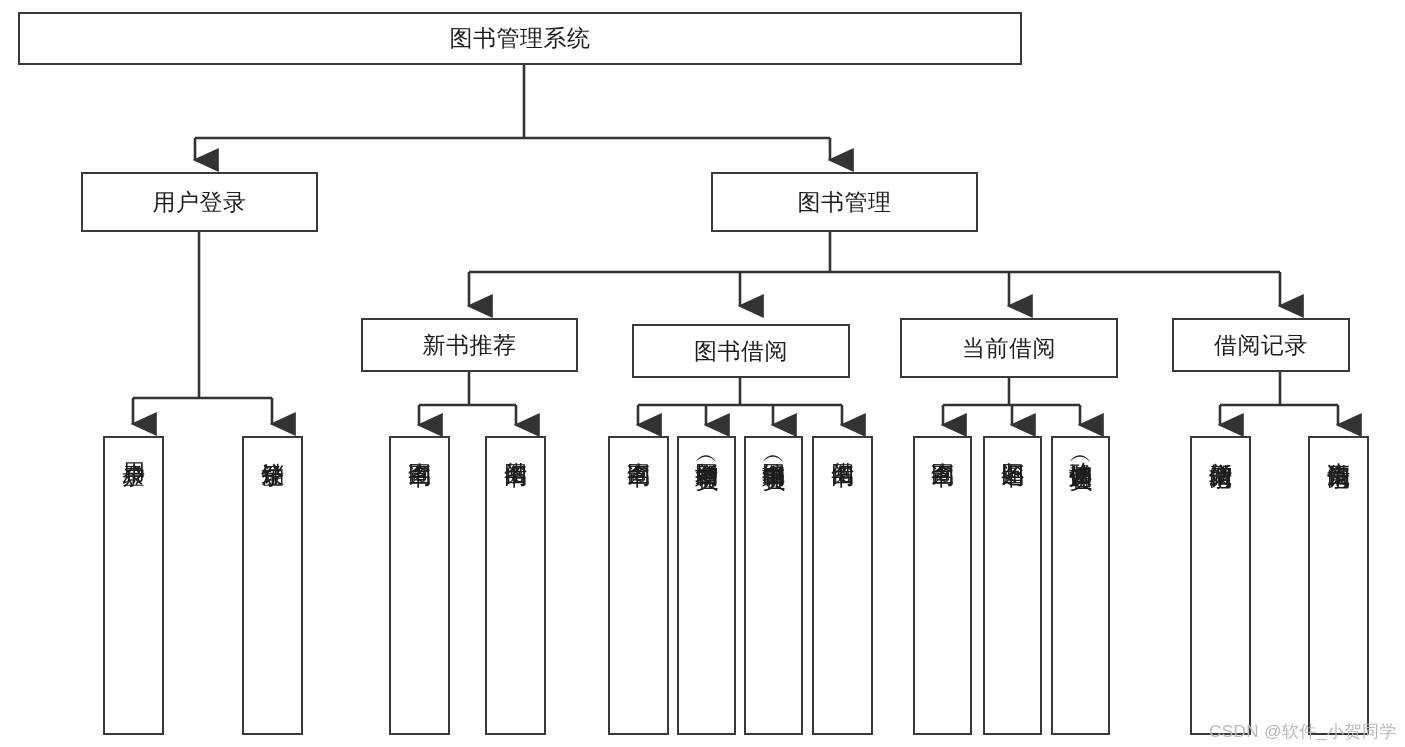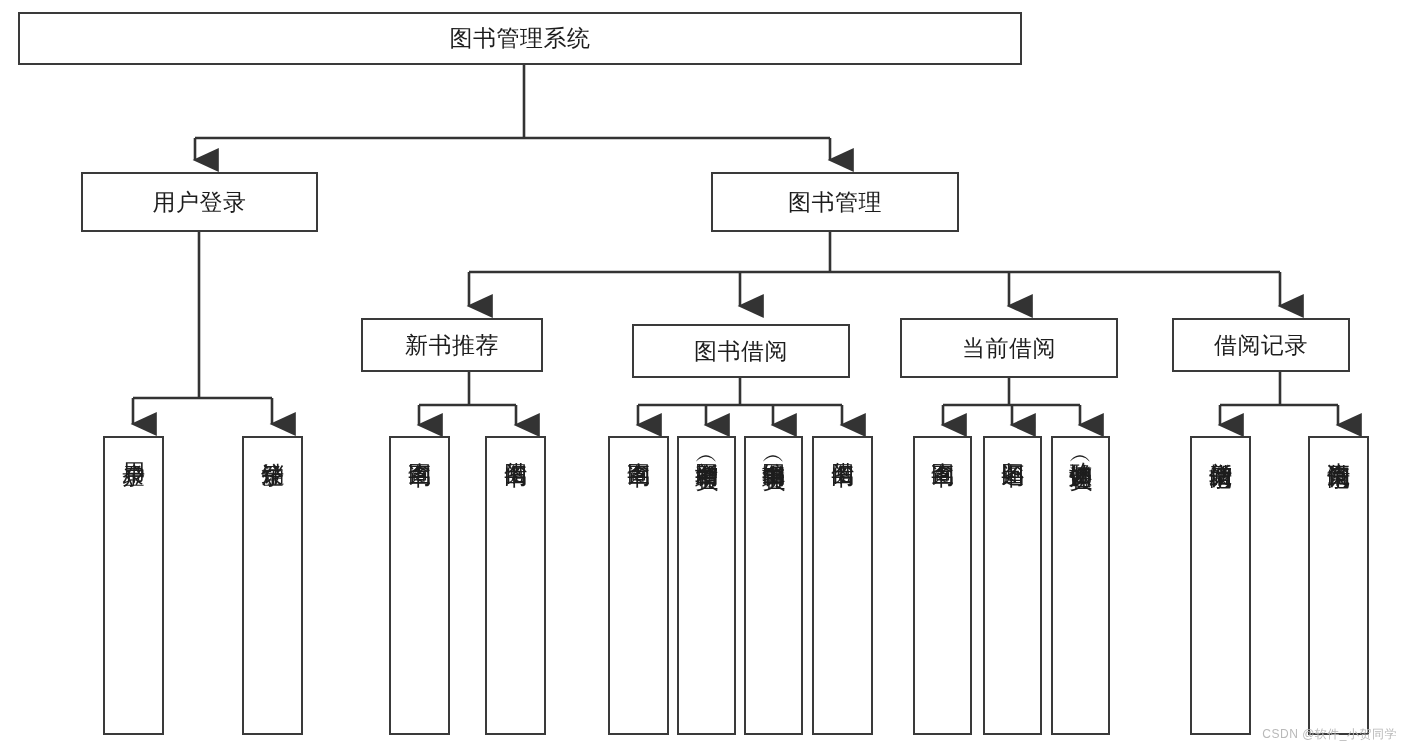--- a/index.html
+++ b/index.html
@@ -43,21 +43,21 @@
     line-height:1.28;
     letter-spacing:1px;
     white-space:nowrap;
     height:auto;
   }
 
   #watermark {
     position:absolute;
     right:8px;
     bottom:4px;
-    font-size:12px;
+    font-size:17px;
     color:#b9b9b9;
     letter-spacing:0.5px;
     white-space:nowrap;
     font-family:"Liberation Sans","DejaVu Sans",sans-serif;
   }
 </style>
 </head>
 <body>
 
 <div id="canvas">
@@ -112,25 +112,25 @@
     </g>
   </svg>
 
   <div class="node" style="left: 18px; top: 12px; width: 1004px; height: 53px;">
     <span class="node-label">图书管理系统</span>
   </div>
 
   <div class="node" style="left: 81px; top: 172px; width: 237px; height: 60px;">
     <span class="node-label">用户登录</span>
   </div>
-  <div class="node" style="left: 711px; top: 172px; width: 248px; height: 60px;">
+  <div class="node" style="left: 711px; top: 172px; width: 267px; height: 60px;">
     <span class="node-label">图书管理</span>
   </div>
 
-  <div class="node" style="left: 361px; top: 318px; width: 182px; height: 54px;">
+  <div class="node" style="left: 361px; top: 318px; width: 217px; height: 54px;">
     <span class="node-label">新书推荐</span>
   </div>
   <div class="node" style="left: 632px; top: 318px; width: 218px; height: 54px; margin-top: 6px;">
     <span class="node-label">图书借阅</span>
   </div>
   <div class="node" style="left: 900px; top: 318px; width: 218px; height: 60px;">
     <span class="node-label">当前借阅</span>
   </div>
   <div class="node" style="left: 1172px; top: 318px; width: 178px; height: 54px;">
     <span class="node-label">借阅记录</span>

